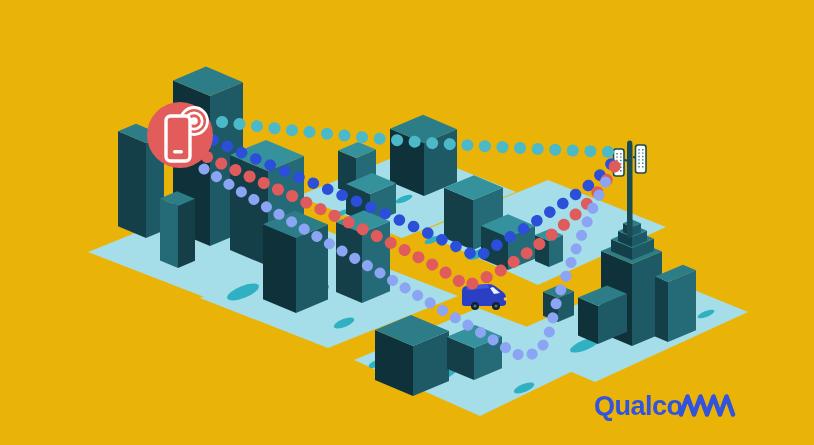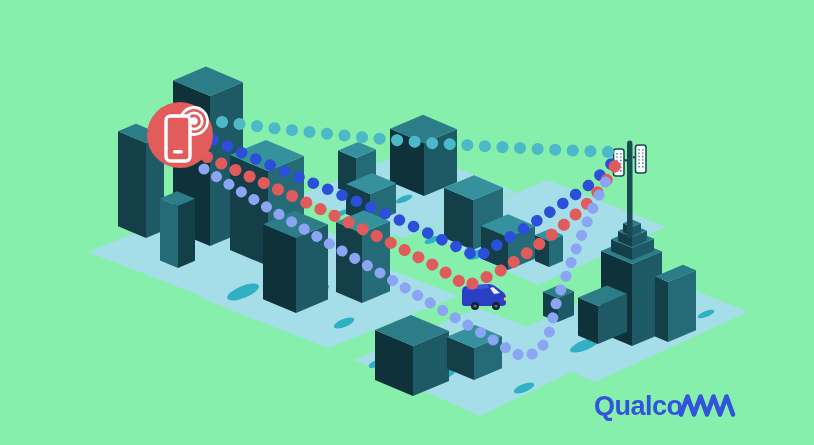--- a/index.html
+++ b/index.html
@@ -1,16 +1,16 @@
 <!DOCTYPE html>
 <html style="--c-ground: #A5DEE8; --c-puddle: #2FB0C3; --c-face_dark: #143E48; --c-face_darker: #0E313A; --c-face_mid: #256B77; --c-face_mid2: #1E5A65; --c-top: #35929D; --c-top2: #2C7D88; --c-badge_red: #E25C5C; --c-mast: #1A4A52; --c-car_blue: #2B3FC4; --c-car_light: #4156E0; --c-logo: #3253DC; --c-dot_teal: #4CB9C8; --c-dot_blue: #2B4FD8; --c-dot_red: #E05B5B; --c-dot_periwinkle: #8CA4F4;"><head>
 <meta charset="utf-8">
 <style>
   html,body{margin:0;padding:0;background:#fff;}
-  .stage{position:relative;width:814px;height:445px;background:#86efac;overflow:hidden;
+  .stage{position:relative;width:814px;height:445px;background:#eab308;overflow:hidden;
          font-family:"Liberation Sans",sans-serif;}
   svg text{font-family:"Liberation Sans",sans-serif;}
 </style>
 </head>
 <body>
 
 <div class="stage">
   <svg width="814" height="445" viewBox="0 0 814 445">
 
     <g>

